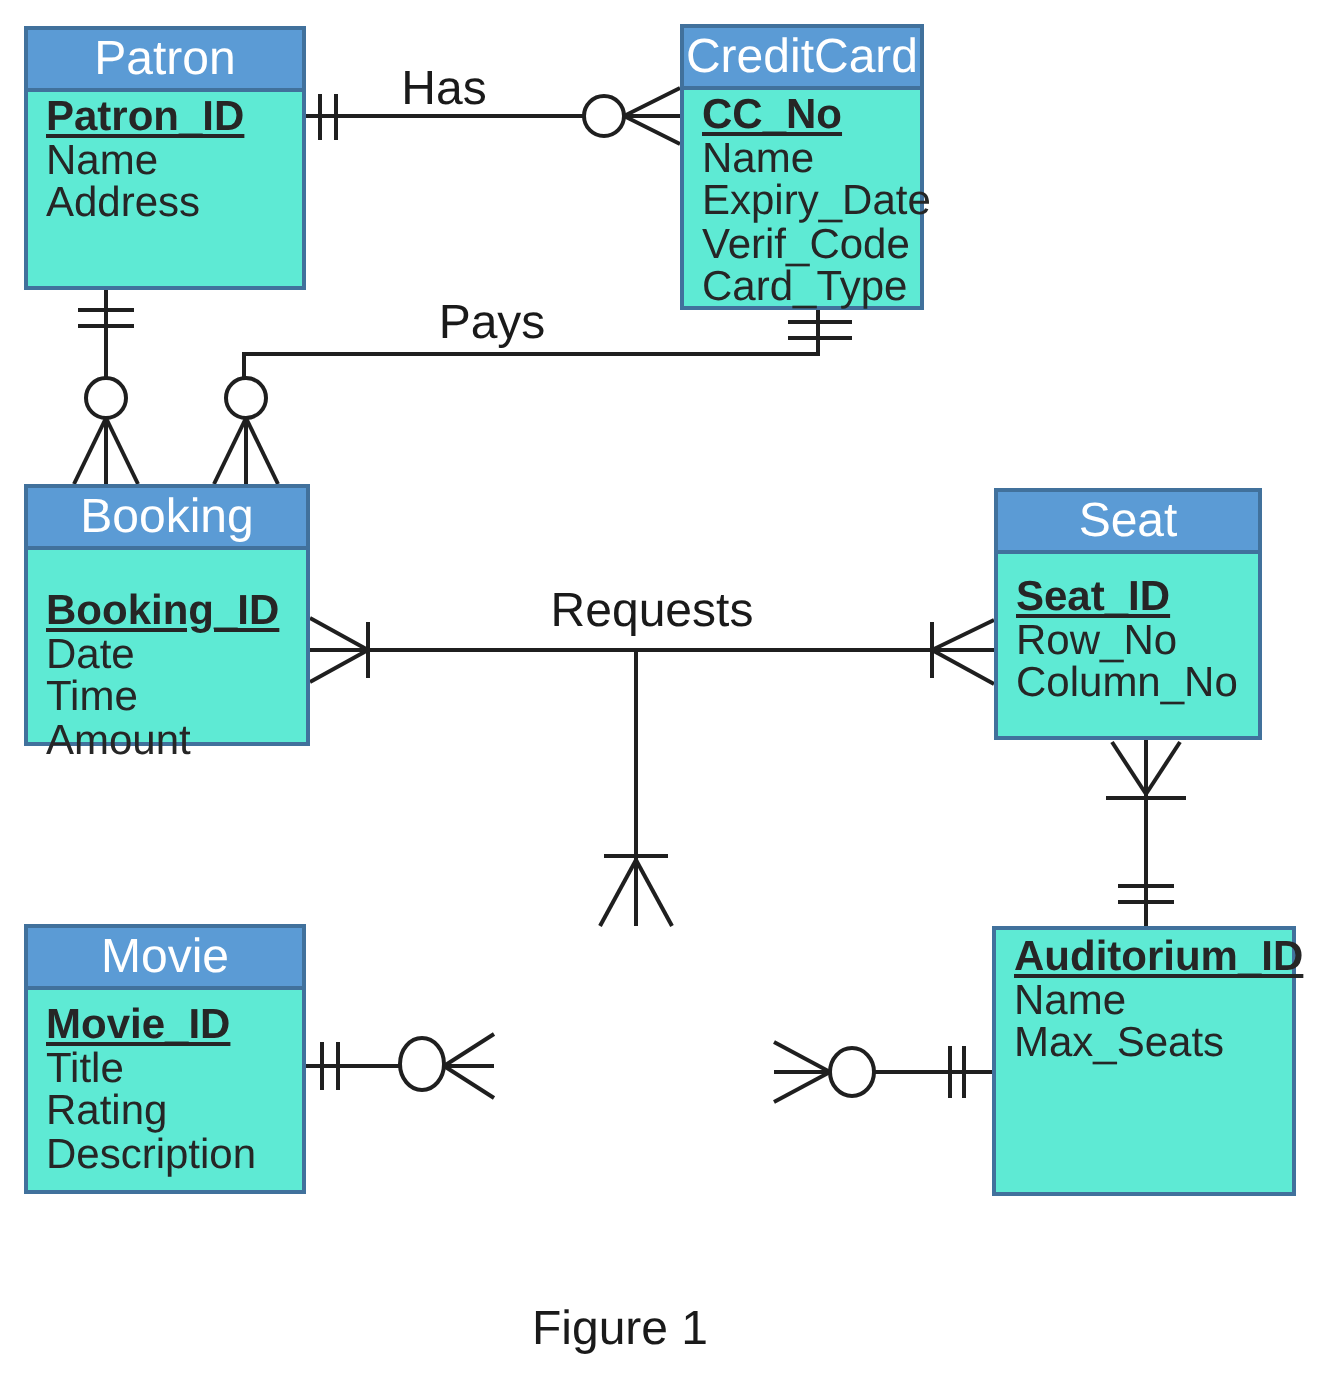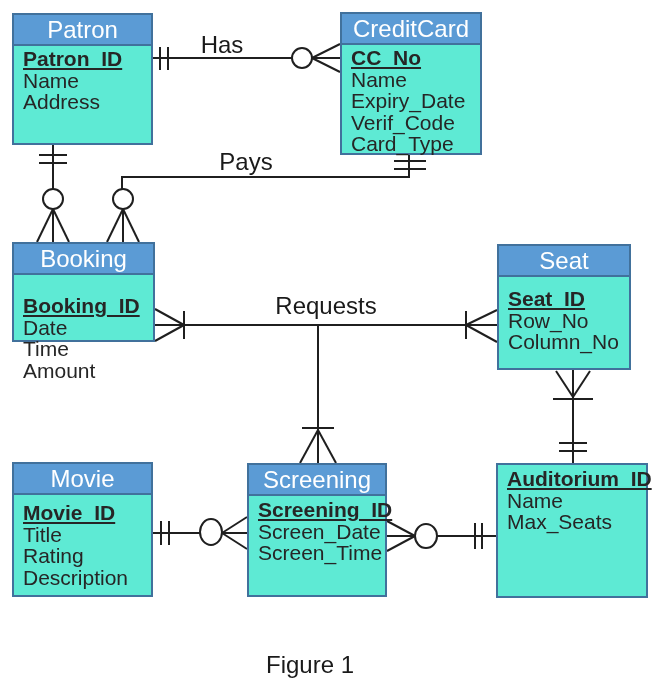--- a/index.html
+++ b/index.html
@@ -181,32 +181,32 @@
 
   <div class="entity" style="left:12px;top:13px;width:141px;height:132px;">
     <div class="ehead">Patron</div>
     <div class="ebody" style="padding-top:2px;">
       <div class="attr key">Patron_ID</div>
       <div class="attr">Name</div>
       <div class="attr">Address</div>
     </div>
   </div>
 
-  <div class="entity" style="left:340px;top:12px;width:142px;height:143px;">
+  <div class="entity" style="left:340px;top:12px;width:122px;height:143px;">
     <div class="ehead">CreditCard</div>
     <div class="ebody" style="padding-top:2px;">
       <div class="attr key">CC_No</div>
       <div class="attr">Name</div>
       <div class="attr">Expiry_Date</div>
       <div class="attr">Verif_Code</div>
       <div class="attr">Card_Type</div>
     </div>
   </div>
 
-  <div class="entity" style="left:12px;top:242px;width:143px;height:100px;">
+  <div class="entity" style="left:12px;top:242px;width:143px;height:131px;">
     <div class="ehead">Booking</div>
     <div class="ebody" style="padding-top:20px;">
       <div class="attr key">Booking_ID</div>
       <div class="attr">Date</div>
       <div class="attr">Time</div>
       <div class="attr">Amount</div>
     </div>
   </div>
 
   <div class="entity" style="left:497px;top:244px;width:134px;height:126px;">
@@ -221,28 +221,20 @@
   <div class="entity" style="left:12px;top:462px;width:141px;height:135px;">
     <div class="ehead">Movie</div>
     <div class="ebody" style="padding-top:7px;">
       <div class="attr key">Movie_ID</div>
       <div class="attr">Title</div>
       <div class="attr">Rating</div>
       <div class="attr">Description</div>
     </div>
   </div>
 
-  <div class="entity" style="left:247px;top:463px;width:140px;height:134px;">
-    <div class="ehead">Screening</div>
-    <div class="ebody" style="padding-top:3px;">
-      <div class="attr key">Screening_ID</div>
-      <div class="attr">Screen_Date</div>
-      <div class="attr">Screen_Time</div>
-    </div>
-  </div>
 
   <div class="entity" style="left:496px;top:463px;width:152px;height:135px;">
     <div class="ebody" style="padding-top:3px;">
       <div class="attr key">Auditorium_ID</div>
       <div class="attr">Name</div>
       <div class="attr">Max_Seats</div>
     </div>
   </div>
 
   <div class="fig-caption">Figure 1</div>

